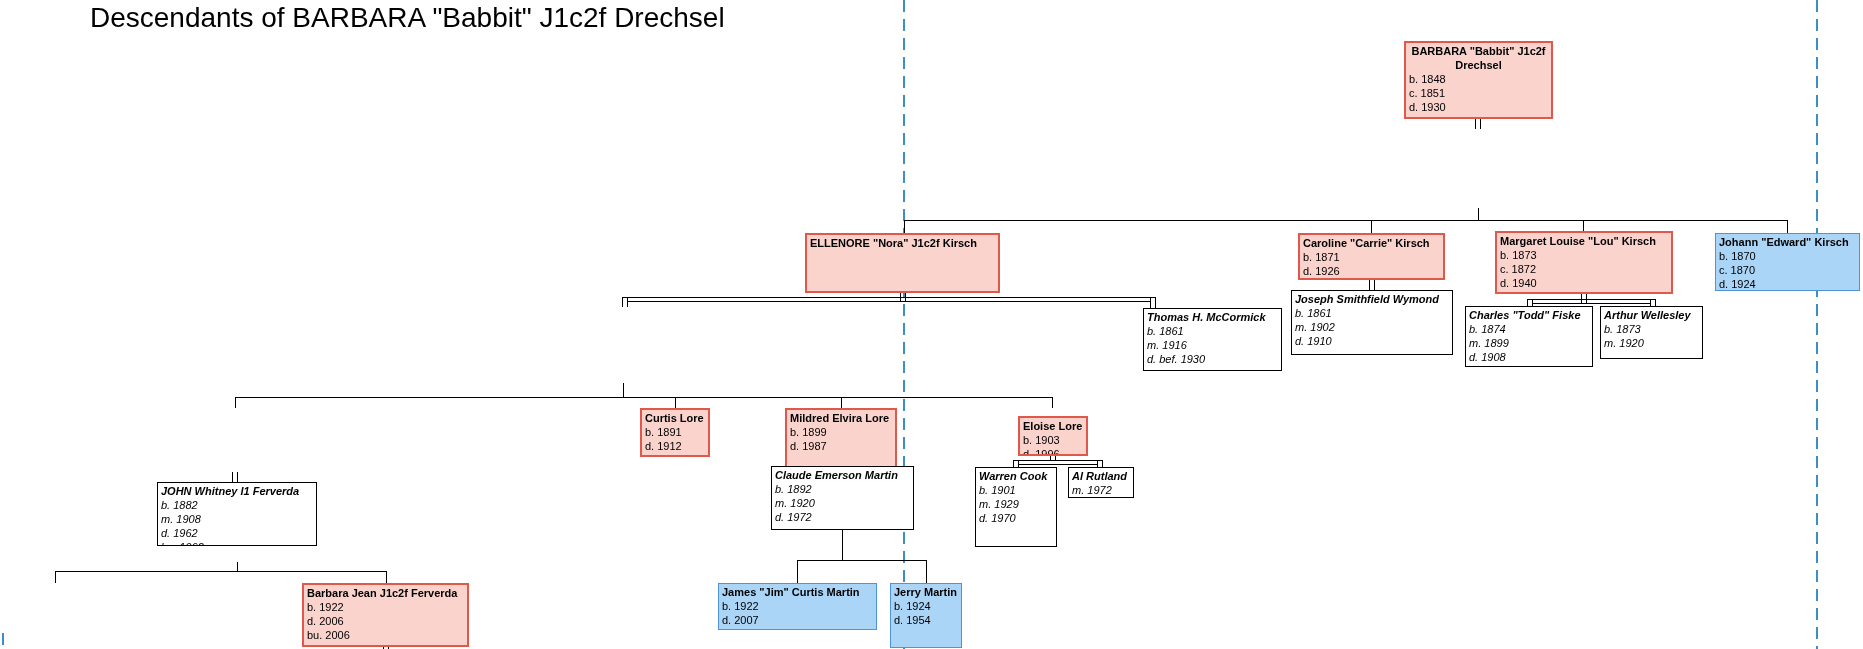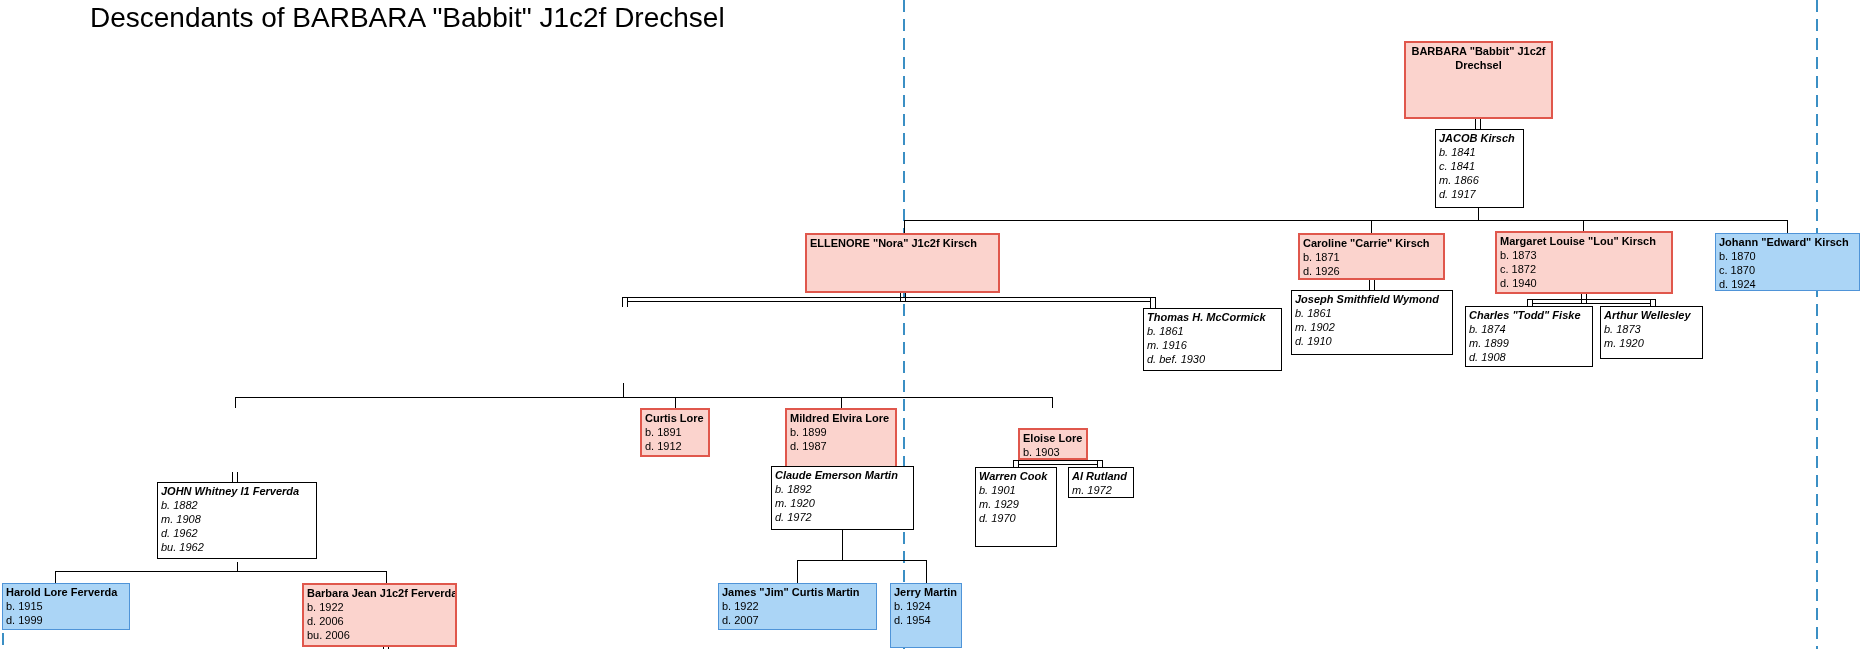--- a/index.html
+++ b/index.html
@@ -94,29 +94,25 @@
   <div class="ln" style="left:842px;top:530px;width:1px;height:30px"></div>
   <div class="ln" style="left:797px;top:560px;width:130px;height:1px"></div>
   <div class="ln" style="left:797px;top:560px;width:1px;height:23px"></div>
   <div class="ln" style="left:926px;top:560px;width:1px;height:23px"></div>
 
   <div class="ln" style="left:383px;top:644px;width:1px;height:5px"></div>
   <div class="ln" style="left:388px;top:644px;width:1px;height:5px"></div>
 
   <div class="pbox pink" style="left:1404px;top:41px;width:149px;height:78px">
     <div class="pname center">BARBARA "Babbit" J1c2f Drechsel</div>
-  </div>
-
-  <div class="pbox spouse" style="left:1435px;top:129px;width:89px;height:79px">
-    <div class="pname">JACOB Kirsch</div>
-    <div class="pdet">b. 1841
-c. 1841
-m. 1866
-d. 1917</div>
-  </div>
+    <div class="pdet">b. 1848
+c. 1851
+d. 1930</div>
+  </div>
+
 
   <div class="pbox pink" style="left:805px;top:233px;width:195px;height:60px">
     <div class="pname">ELLENORE "Nora" J1c2f Kirsch</div>
   </div>
 
 
   <div class="pbox spouse" style="left:1143px;top:308px;width:139px;height:63px">
     <div class="pname">Thomas H. McCormick</div>
     <div class="pdet">b. 1861
 m. 1916
@@ -157,21 +153,21 @@
   </div>
 
   <div class="pbox blue" style="left:1715px;top:233px;width:145px;height:58px">
     <div class="pname">Johann "Edward" Kirsch</div>
     <div class="pdet">b. 1870
 c. 1870
 d. 1924</div>
   </div>
 
 
-  <div class="pbox spouse" style="left:157px;top:482px;width:160px;height:77px">
+  <div class="pbox spouse" style="left:157px;top:482px;width:160px;height:64px">
     <div class="pname">JOHN Whitney I1 Ferverda</div>
     <div class="pdet">b. 1882
 m. 1908
 d. 1962
 bu. 1962</div>
   </div>
 
   <div class="pbox pink" style="left:640px;top:408px;width:70px;height:49px">
     <div class="pname">Curtis Lore</div>
     <div class="pdet">b. 1891
@@ -184,45 +180,40 @@
 d. 1987</div>
   </div>
 
   <div class="pbox spouse" style="left:771px;top:466px;width:143px;height:64px">
     <div class="pname">Claude Emerson Martin</div>
     <div class="pdet">b. 1892
 m. 1920
 d. 1972</div>
   </div>
 
-  <div class="pbox pink" style="left:1018px;top:428px;width:70px;height:32px">
+  <div class="pbox pink" style="left:1018px;top:416px;width:70px;height:40px">
     <div class="pname">Eloise Lore</div>
     <div class="pdet">b. 1903
 d. 1996</div>
   </div>
 
   <div class="pbox spouse" style="left:975px;top:467px;width:82px;height:80px">
     <div class="pname">Warren Cook</div>
     <div class="pdet">b. 1901
 m. 1929
 d. 1970</div>
   </div>
 
   <div class="pbox spouse" style="left:1068px;top:467px;width:66px;height:31px">
     <div class="pname">Al Rutland</div>
     <div class="pdet">m. 1972</div>
   </div>
 
-  <div class="pbox blue" style="left:2px;top:583px;width:128px;height:47px">
-    <div class="pname">Harold Lore Ferverda</div>
-    <div class="pdet">b. 1915
-d. 1999</div>
-  </div>
-
-  <div class="pbox pink" style="left:302px;top:583px;width:155px;height:64px">
+
+  <div class="pbox pink" style="left:302px;top:583px;width:167px;height:64px">
     <div class="pname">Barbara Jean J1c2f Ferverda</div>
     <div class="pdet">b. 1922
 d. 2006
 bu. 2006</div>
   </div>
 
   <div class="pbox blue" style="left:718px;top:583px;width:159px;height:47px">
     <div class="pname">James "Jim" Curtis Martin</div>
     <div class="pdet">b. 1922
 d. 2007</div>

